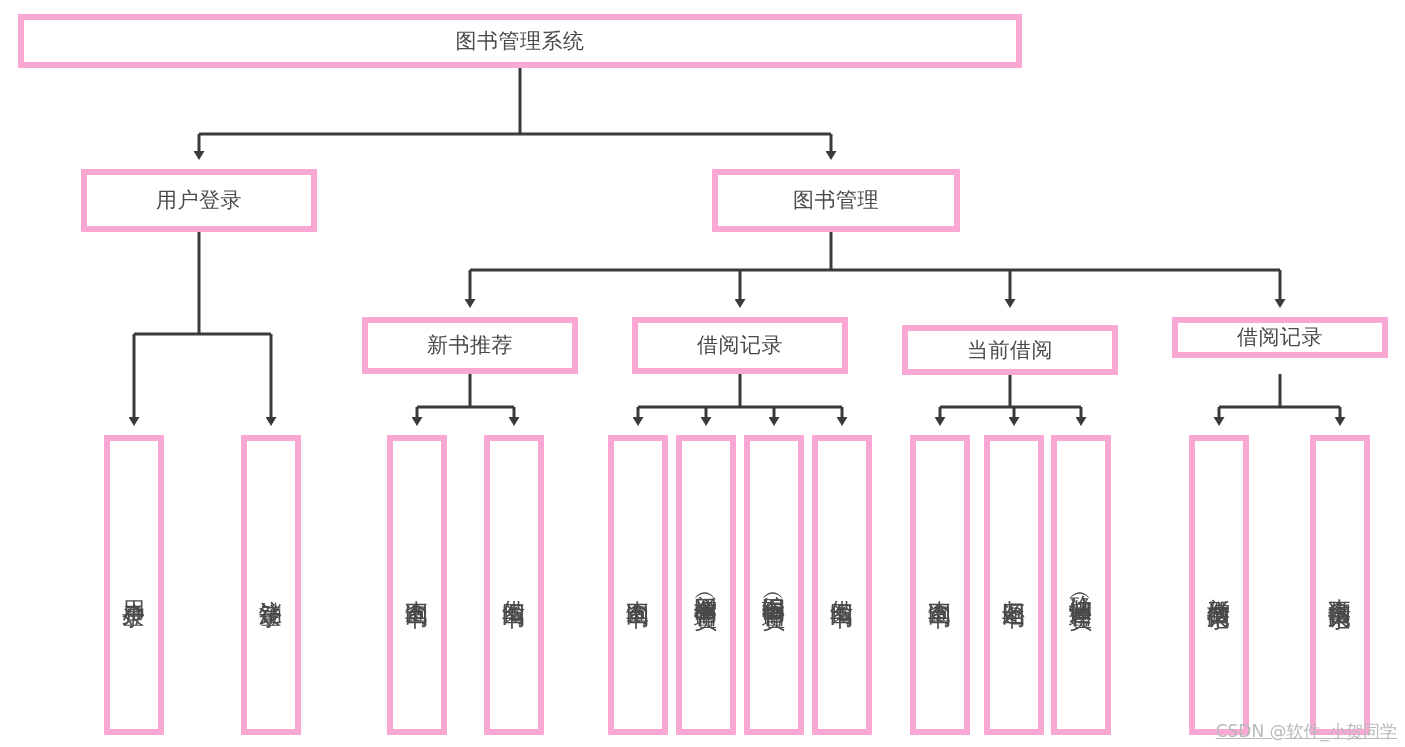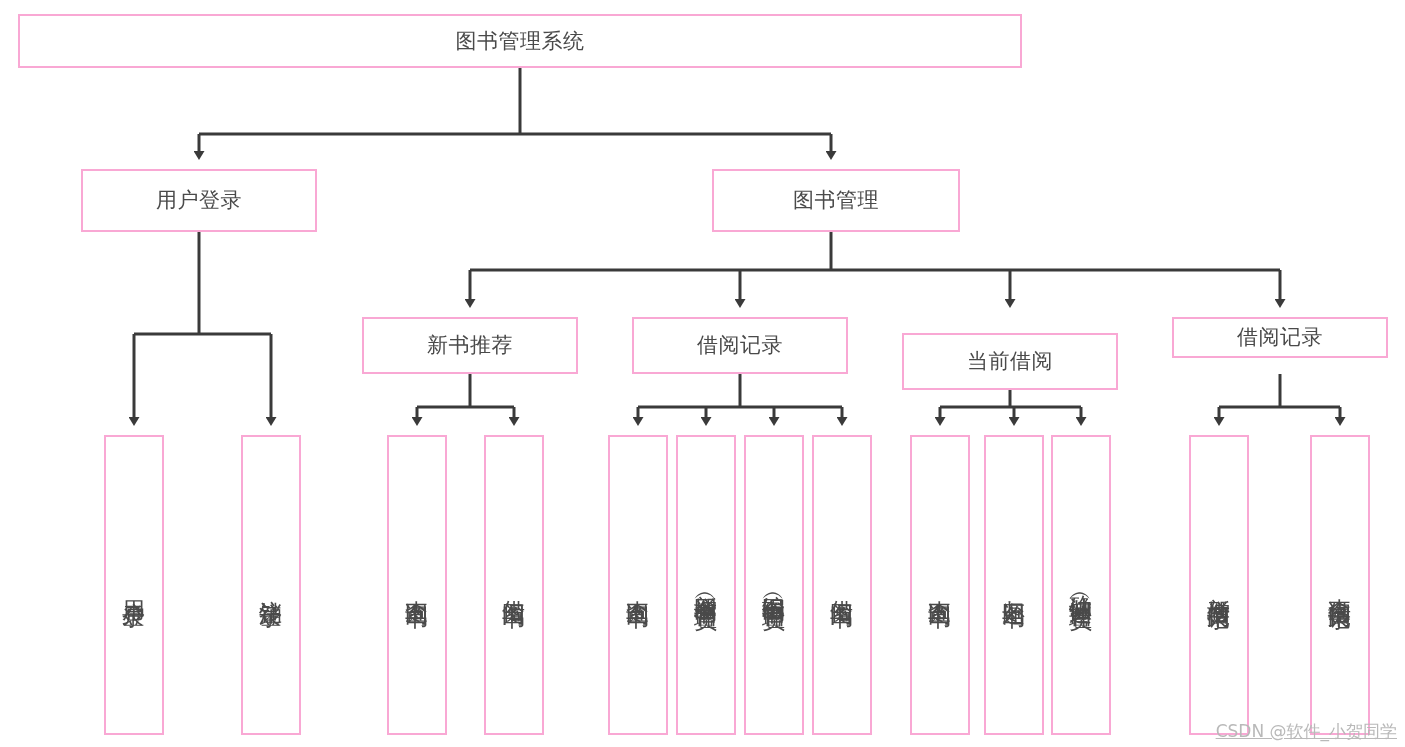--- a/index.html
+++ b/index.html
@@ -22,21 +22,21 @@
     position: absolute;
     left: 0;
     top: 0;
     width: 1405px;
     height: 747px;
     pointer-events: none;
   }
   .node {
     position: absolute;
     box-sizing: border-box;
-    border: 2px solid #f9a8d4;
+    border: 6px solid #f9a8d4;
     background: #ffffff;
     display: flex;
     align-items: center;
     justify-content: center;
     color: #444444;
   }
   .node .lbl {
     display: block;
     text-align: center;
     line-height: 1.18;
@@ -140,21 +140,21 @@
   <div class="node horiz" style="left: 712px; top: 169px; width: 248px; height: 63px;">
     <span class="lbl">图书管理</span>
   </div>
 
   <div class="node horiz" style="left: 362px; top: 317px; width: 216px; height: 57px;">
     <span class="lbl">新书推荐</span>
   </div>
   <div class="node horiz" style="left: 632px; top: 317px; width: 216px; height: 57px;">
     <span class="lbl">借阅记录</span>
   </div>
-  <div class="node horiz" style="left: 902px; top: 333px; width: 216px; height: 57px;">
+  <div class="node horiz" style="left: 902px; top: 325px; width: 216px; height: 50px;">
     <span class="lbl">当前借阅</span>
   </div>
   <div class="node horiz" style="left: 1172px; top: 317px; width: 216px; height: 41px;">
     <span class="lbl">借阅记录</span>
   </div>
 
   <div class="node vert" style="left: 104px; top: 435px; width: 60px; height: 300px;">
     <span class="lbl">用户登录</span>
   </div>
   <div class="node vert" style="left: 241px; top: 435px; width: 60px; height: 300px;">

